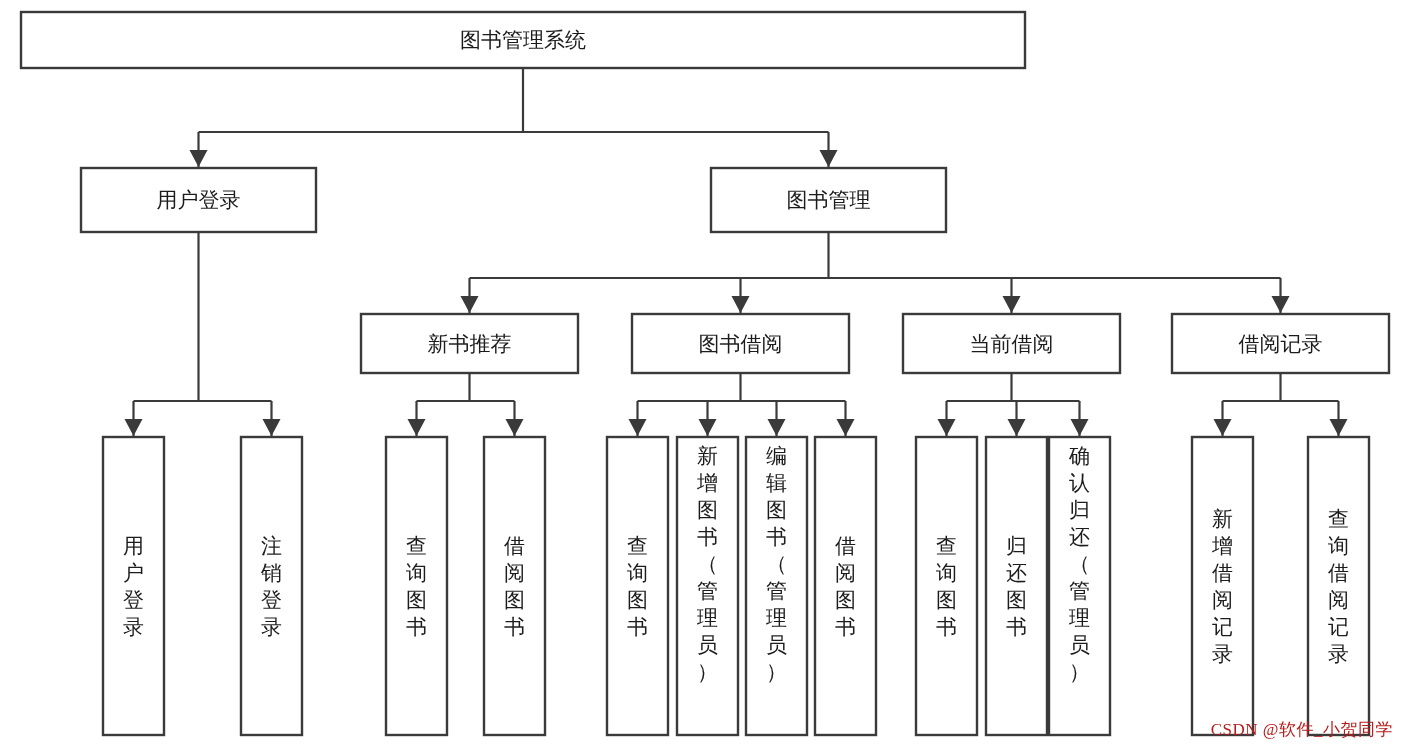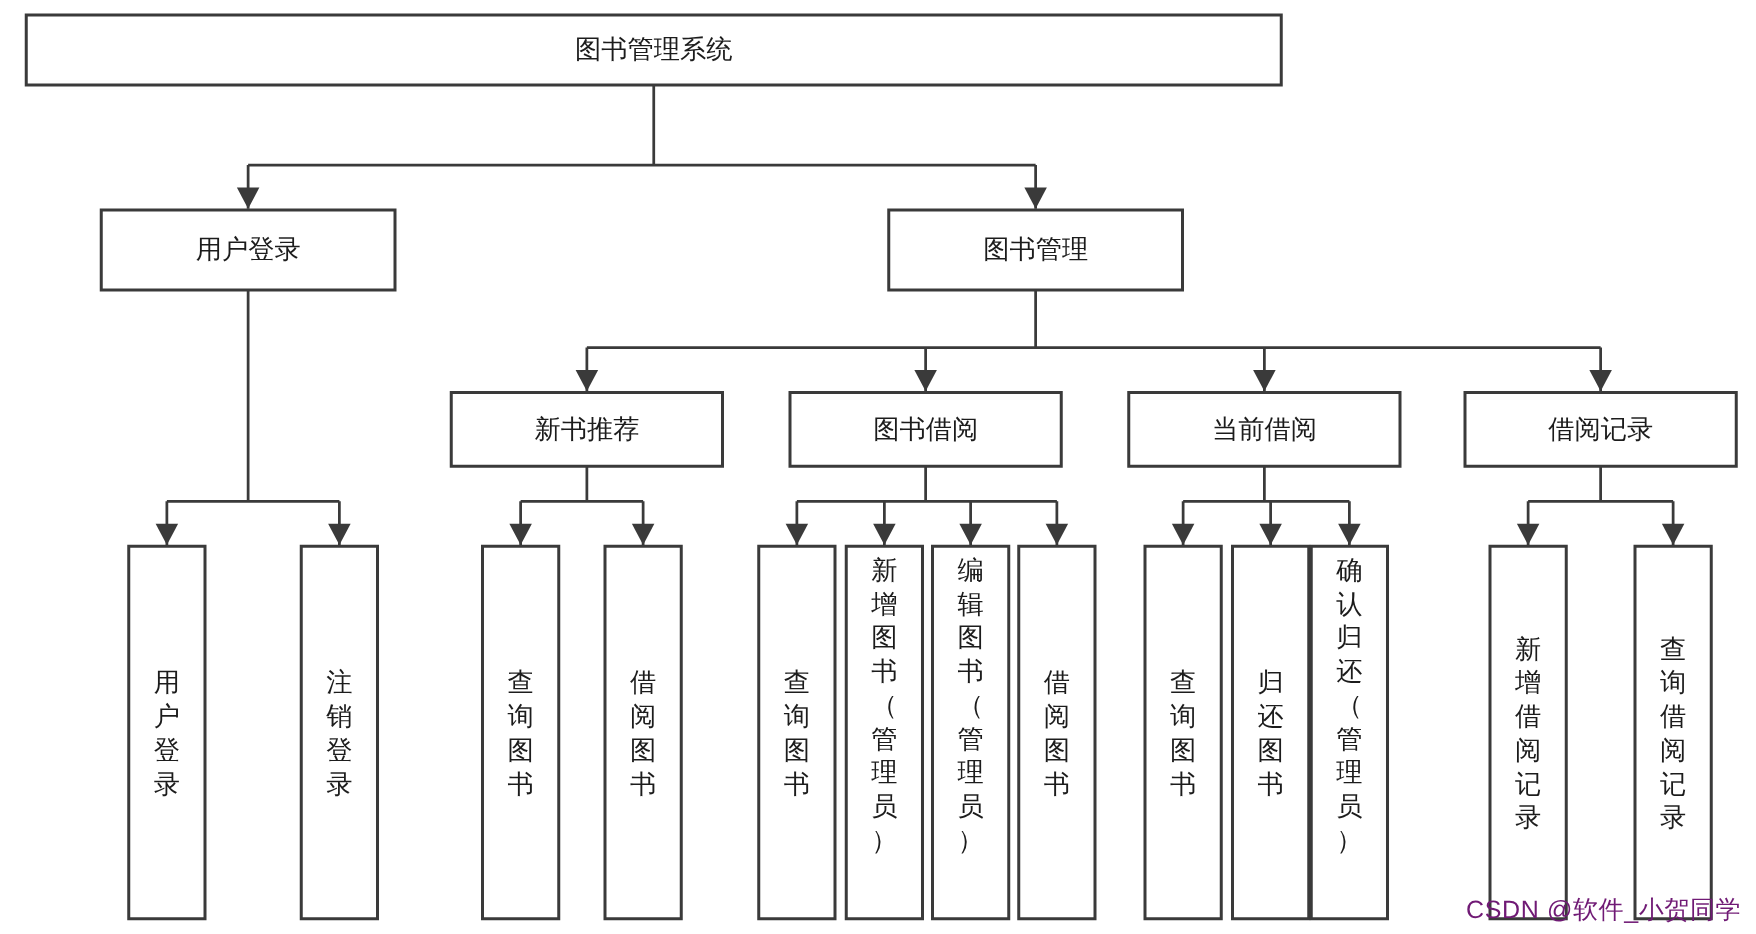--- a/index.html
+++ b/index.html
@@ -58,23 +58,23 @@
   .node-label-v {
     font-family: "DejaVu Sans", "Liberation Sans", sans-serif;
     font-size: 21px;
     fill: #1c1c1c;
     text-anchor: middle;
   }
   .watermark {
     position: absolute;
     right: 12px;
     bottom: 6px;
-    font-family: Liberation Sans, sans-serif;
-    font-size: 20px;
-    color: #701a75;
+    font-family: Liberation Serif, serif;
+    font-size: 17px;
+    color: #b91c1c;
     letter-spacing: 0.5px;
     white-space: nowrap;
     user-select: none;
   }
 </style>
 </head>
 <body>
 
 <div id="diagram-root">
   <svg id="tree-svg" viewBox="0 0 1405 747" xmlns="http://www.w3.org/2000/svg">

